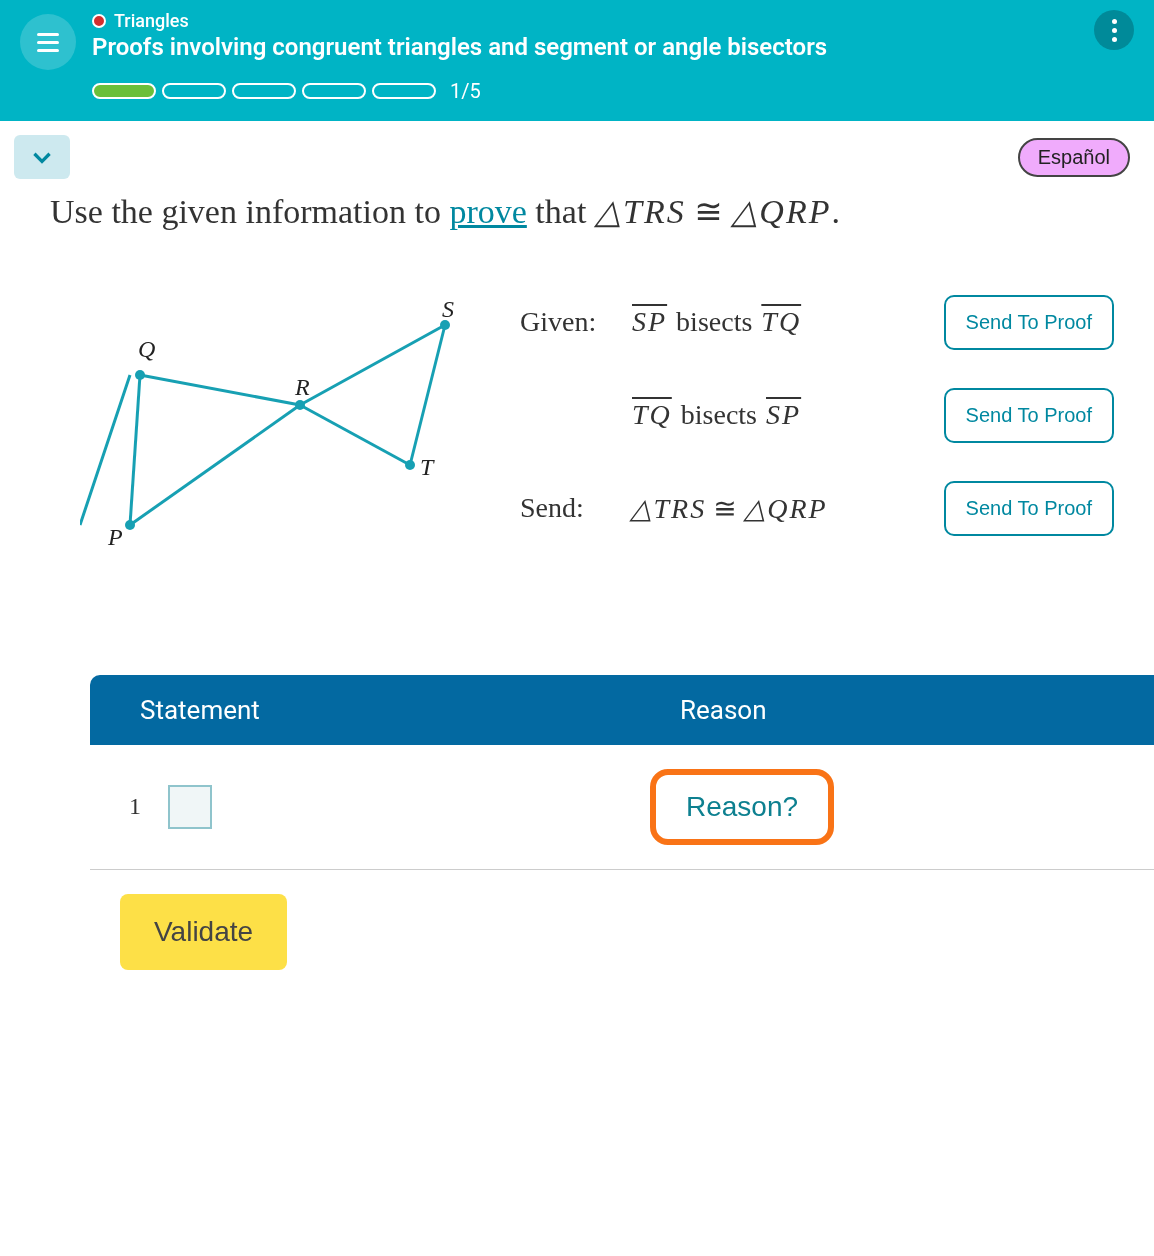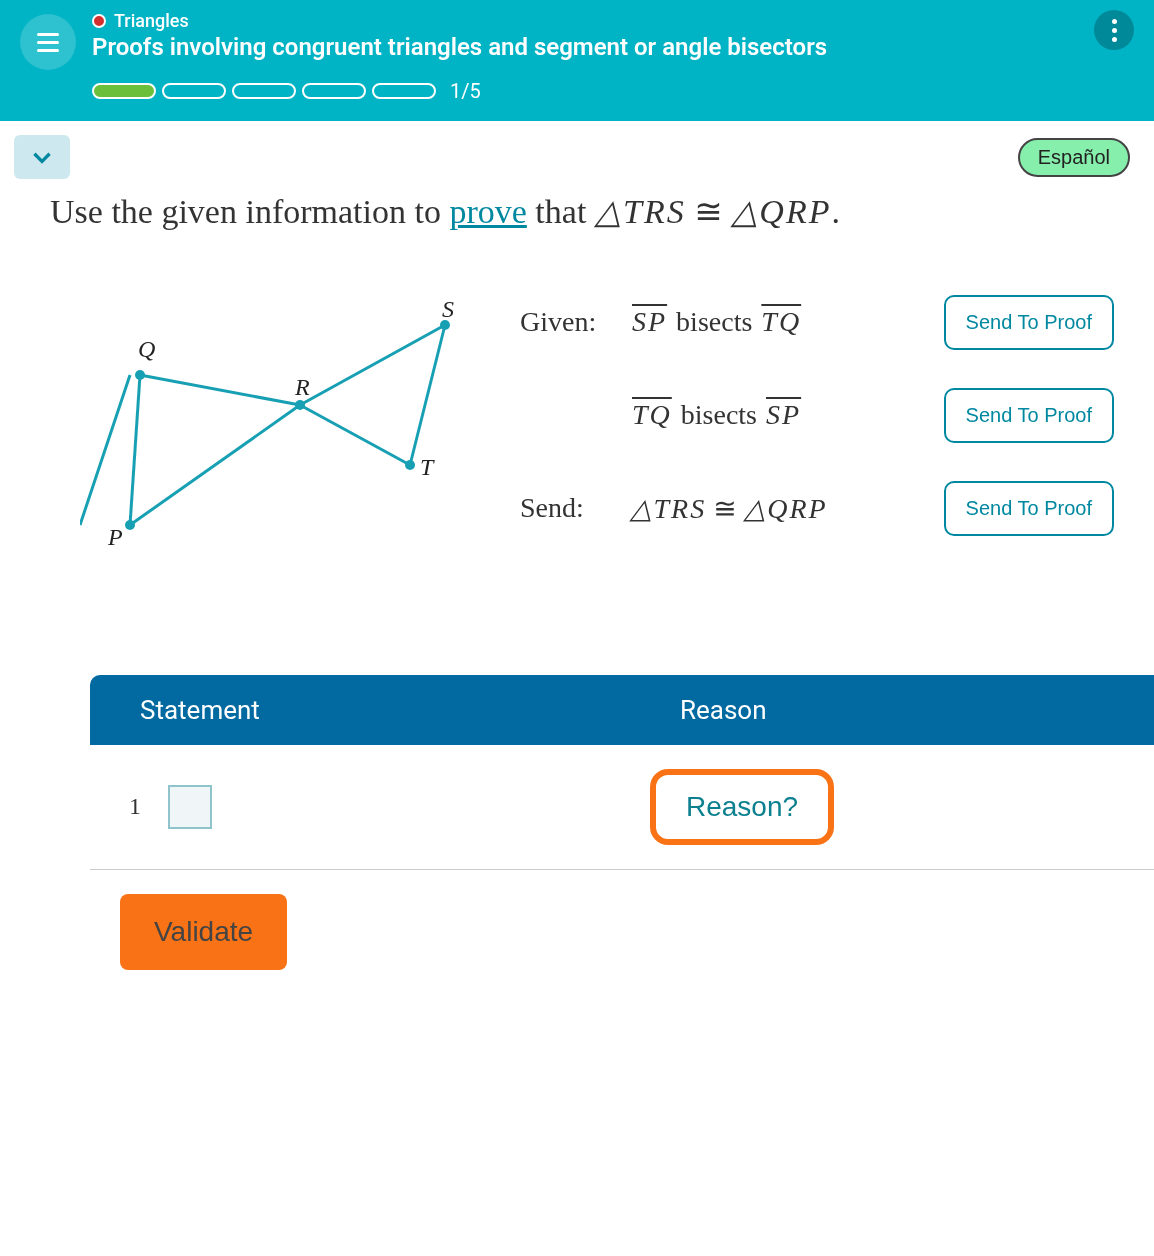--- a/index.html
+++ b/index.html
@@ -49,21 +49,21 @@
     display: flex; align-items: center; justify-content: space-between;
     padding: 14px 24px 0 14px;
   }
   .chevron-btn {
     width: 56px; height: 44px; background: #cde9ef; border-radius: 6px;
     display: flex; align-items: center; justify-content: center;
   }
   .chevron-btn svg { width: 26px; height: 26px; stroke: #0088a0; stroke-width: 3; fill: none; }
   .lang-btn {
     border: 2px solid #444; border-radius: 22px;
-    padding: 6px 18px; font-size: 20px; color: #222; background: #86efac;
+    padding: 6px 18px; font-size: 20px; color: #222; background: #f0abfc;
   }
   .prompt {
     font-size: 34px; font-family: Georgia, 'Times New Roman', serif;
     color: #333; padding: 10px 42px 0 50px; line-height: 1.35;
   }
   .prompt .prove-link { color: #0088a0; text-decoration: underline; }
   .prompt .math { font-style: italic; letter-spacing: 2px; }
   .figure-area {
     display: flex; align-items: flex-start; gap: 20px;
     padding: 60px 40px 40px 80px;
@@ -98,21 +98,21 @@
   }
   .pt-row .col1 { width: 560px; display: flex; align-items: center; padding-left: 20px; }
   .pt-row .col2 { flex: 1; }
   .reason-btn {
     border: 6px solid #f97316; color: #0d8090; background: #fff;
     border-radius: 18px; padding: 16px 30px; font-size: 28px;
     font-family: -apple-system, sans-serif;
   }
   .validate-row { padding: 24px 0 0 30px; }
   .validate-btn {
-    background: #f97316; color: #444; border: none;
+    background: #fde047; color: #444; border: none;
     border-radius: 8px; padding: 22px 34px; font-size: 28px;
   }
 </style>
 </head>
 <body>
 
 <div class="header">
   <div class="hamburger">
     <span></span>
       <span></span>

